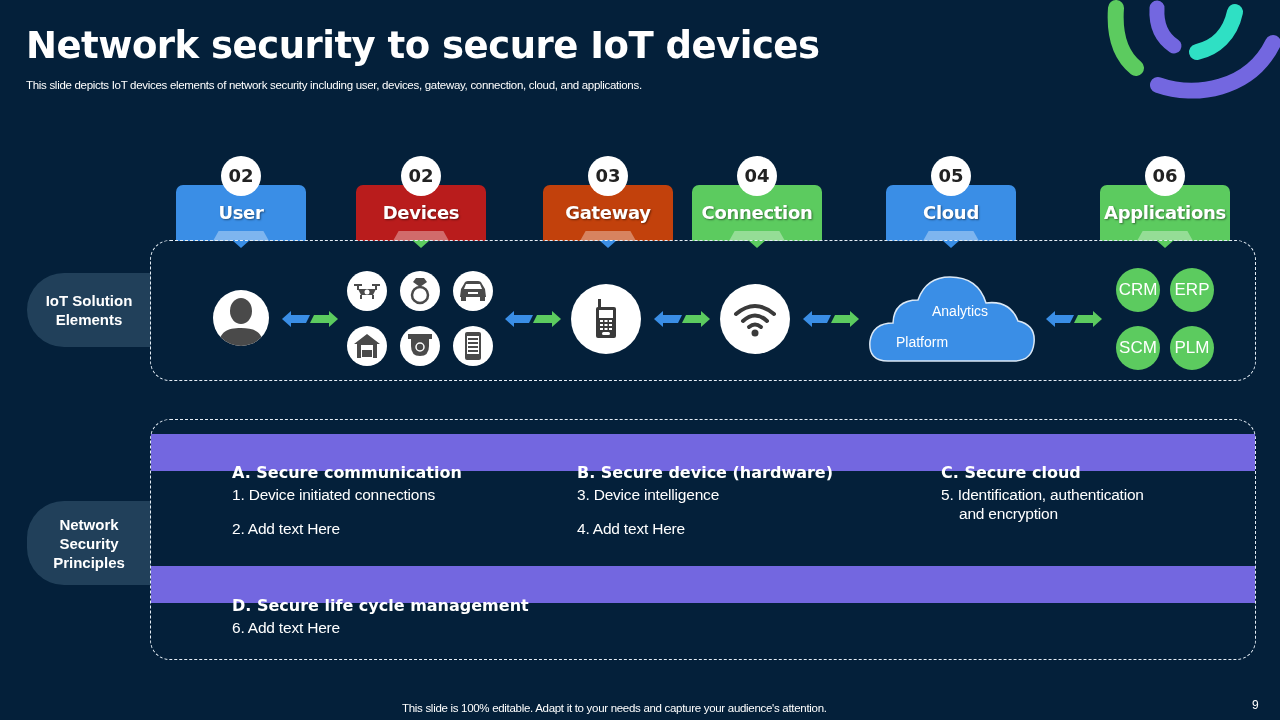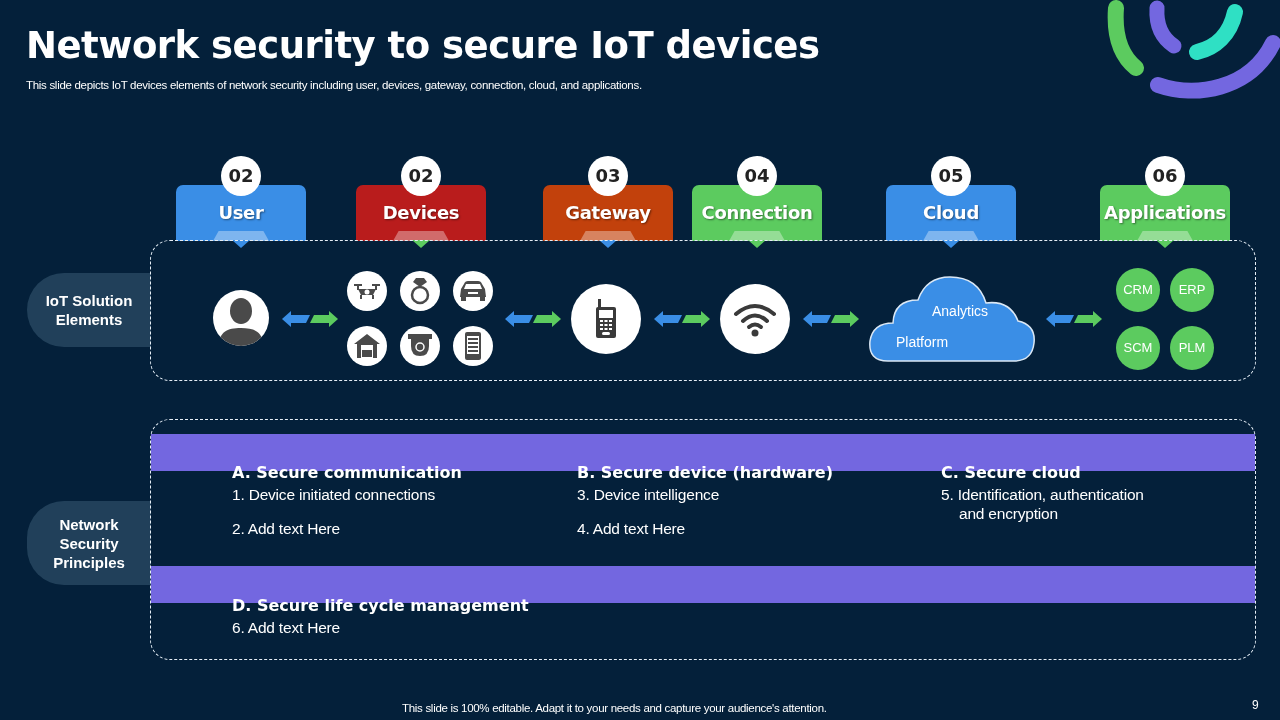--- a/index.html
+++ b/index.html
@@ -48,21 +48,21 @@
     position: absolute; background: #21405a; color: #fff; text-align: center;
     font-family: Liberation Sans, sans-serif; font-weight: bold; font-size: 15px; line-height: 19px;
     border-radius: 37px 0 0 37px; display: flex; align-items: center; justify-content: center;
   }
   .circle {
     position: absolute; border-radius: 50%; background: #fff;
     display: flex; align-items: center; justify-content: center;
   }
   .app {
     position: absolute; width: 44px; height: 44px; border-radius: 50%;
-    background: #5ccb5f; color: #fff; font-size: 13px; text-align: center; line-height: 44px;
+    background: #5ccb5f; color: #fff; font-size: 17px; text-align: center; line-height: 44px;
   }
   .arrow { position: absolute; width: 56px; height: 18px; }
 
   .band {
     position: absolute; left: 151px; width: 1104px; background: #7367e0; height: 37px;
   }
   .band-title {
     position: absolute; font-family: "DejaVu Sans", sans-serif; font-weight: bold; font-size: 16px;
     color: #fff; white-space: nowrap; margin-top: 22px;
   }

